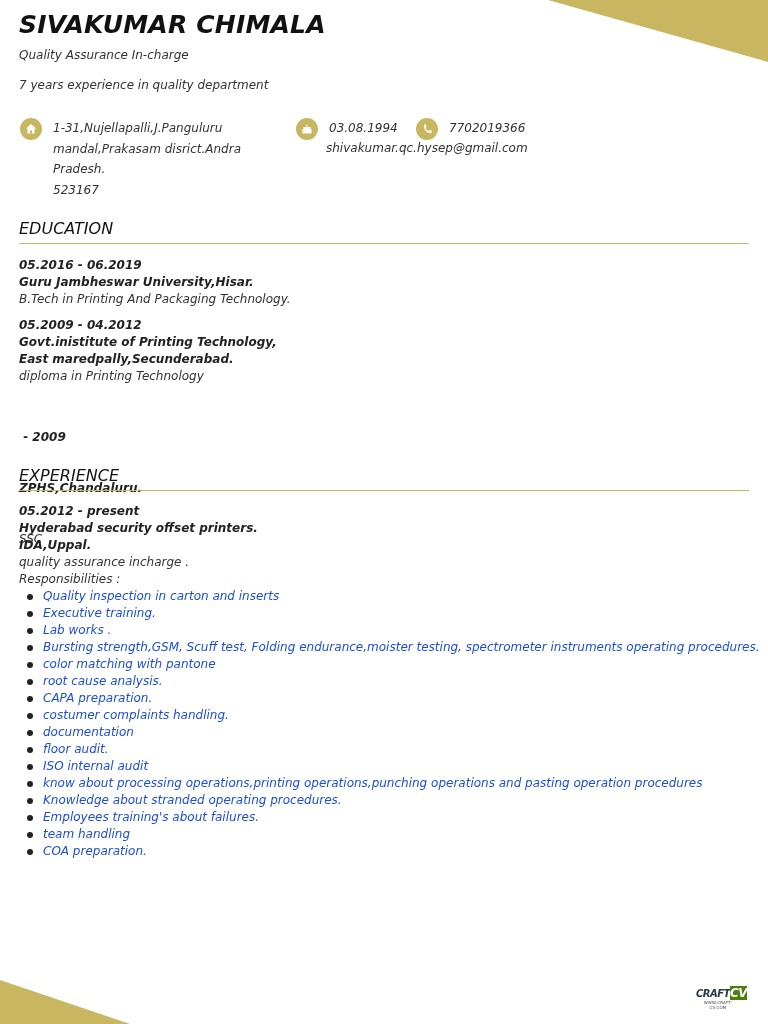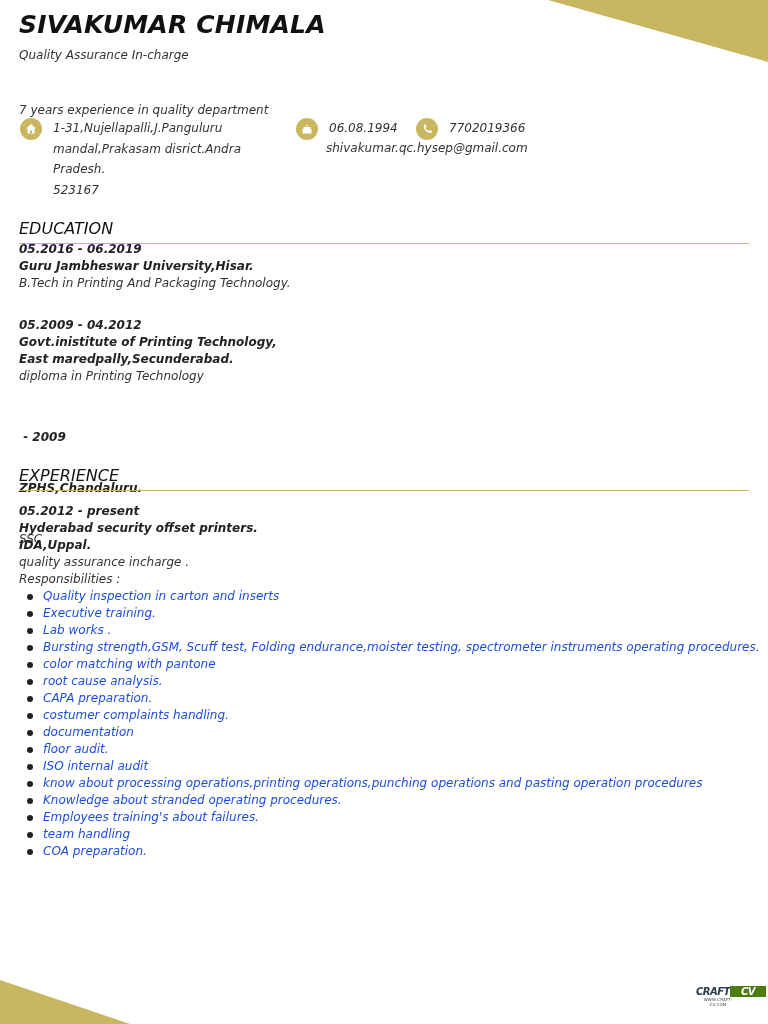--- a/index.html
+++ b/index.html
@@ -4,41 +4,41 @@
 <style>
   * { margin: 0; padding: 0; box-sizing: border-box; }
   html, body { width: 768px; height: 1024px; background: #ffffff; overflow: hidden; }
   body { position: relative; font-family: "DejaVu Sans", sans-serif; color: #222; }
 
   .tri-top { position: absolute; top: 0; right: 0; width: 220px; height: 62px; }
   .tri-bottom { position: absolute; bottom: 0; left: 0; width: 130px; height: 44px; }
 
   .name { position: absolute; left: 19px; top: 10px; font-size: 25px; font-weight: bold; font-style: italic; color: #111; letter-spacing: 0.2px; }
   .subtitle { position: absolute; left: 19px; top: 48px; font-size: 12px; font-style: italic; color: #333; }
-  .summary { position: absolute; left: 19px; top: 78px; font-size: 12px; font-style: italic; color: #333; margin-top: 25px; }
+  .summary { position: absolute; left: 19px; top: 78px; font-size: 12px; font-style: italic; color: #333; }
 
   .icon-circle { position: absolute; width: 22px; height: 22px; border-radius: 50%; background: #c9b660; display: flex; align-items: center; justify-content: center; }
   .icon-circle svg { width: 12px; height: 12px; }
 
   .contact-text { position: absolute; font-size: 12px; font-style: italic; color: #333; line-height: 20.5px; }
 
   .section-title { position: absolute; left: 19px; font-size: 16px; font-style: italic; color: #111; }
   .rule { position: absolute; left: 19px; right: 19px; height: 1px; background: #c9b660; }
 
   .entry { position: absolute; left: 19px; font-size: 12px; line-height: 17px; font-style: italic; }
   .entry .b { font-weight: bold; color: #222; display: block; }
   .entry .r { color: #333; display: block; }
 
   .bullets { position: absolute; left: 19px; top: 588px; font-size: 12px; font-style: italic; color: #1d4ed8; line-height: 17px; list-style: none; }
   .bullets li { position: relative; padding-left: 24px; white-space: nowrap; }
   .bullets li::before { content: ""; position: absolute; left: 8px; top: 6px; width: 6px; height: 6px; border-radius: 50%; background: #222; }
 
   .logo { position: absolute; left: 696px; top: 986px; width: 44px; height: 26px; text-align: center; }
   .logo .mark { font-size: 10px; font-weight: bold; font-style: italic; color: #2a3a4a; letter-spacing: -0.5px; }
-  .logo .mark span { background: #4d7c0f; color: #fff; font-size: 10px; padding: 0 11px; }
+  .logo .mark span { background: #4d7c0f; color: #fff; font-size: 12px; padding: 0 0; }
   .logo .url { font-size: 4px; color: #444; letter-spacing: 0.2px; }
 </style>
 </head>
 <body>
 
 <svg class="tri-top" viewBox="0 0 220 62" preserveAspectRatio="none">
   <polygon points="0,0 220,0 220,62" fill="#c9b660"></polygon>
 </svg>
 <svg class="tri-bottom" viewBox="0 0 130 44" preserveAspectRatio="none">
   <polygon points="0,0 130,44 0,44" fill="#c9b660"></polygon>
@@ -61,34 +61,34 @@
   <div>523167</div>
 </div>
 
 <div class="icon-circle" style="left:296px; top:118px;">
   <svg viewBox="0 0 12 12">
       <rect x="1.5" y="6" width="9" height="4.5" fill="#fff"></rect>
       <rect x="2.5" y="4" width="7" height="2" fill="#fff"></rect>
       <rect x="5.5" y="1.5" width="1" height="2.5" fill="#fff"></rect>
     </svg>
 </div>
-<div class="contact-text" style="left:329px; top:118px;">06.08.1994</div>
+<div class="contact-text" style="left:329px; top:118px;">03.08.1994</div>
 
 <div class="icon-circle" style="left:416px; top:118px;">
   <svg viewBox="0 0 12 12">
       <path d="M3 1.5 L5 1.5 L5.5 4 L4.5 5 Q5.5 7.5 7.5 8 L8.5 7 L10.5 7.5 L10.5 10 Q5 10.5 3 5 Z" fill="#fff"></path>
     </svg>
 </div>
 <div class="contact-text" style="left:449px; top:118px;">7702019366</div>
 <div class="contact-text" style="left:326px; top:138px;">shivakumar.qc.hysep@gmail.com</div>
 
 <div class="section-title" style="top:219px;">EDUCATION</div>
 <div class="rule" style="top:243px;"></div>
 
-<div class="entry" style="top:241px;">
+<div class="entry" style="top:257px;">
   <span class="b">05.2016 - 06.2019</span>
   <span class="b">Guru Jambheswar University,Hisar.</span>
   <span class="r">B.Tech in Printing And Packaging Technology.</span>
 </div>
 
 <div class="entry" style="top:317px;">
   <span class="b">05.2009 - 04.2012</span>
   <span class="b">Govt.inistitute of Printing Technology,</span>
   <span class="b">East maredpally,Secunderabad.</span>
   <span class="r">diploma in Printing Technology</span>

